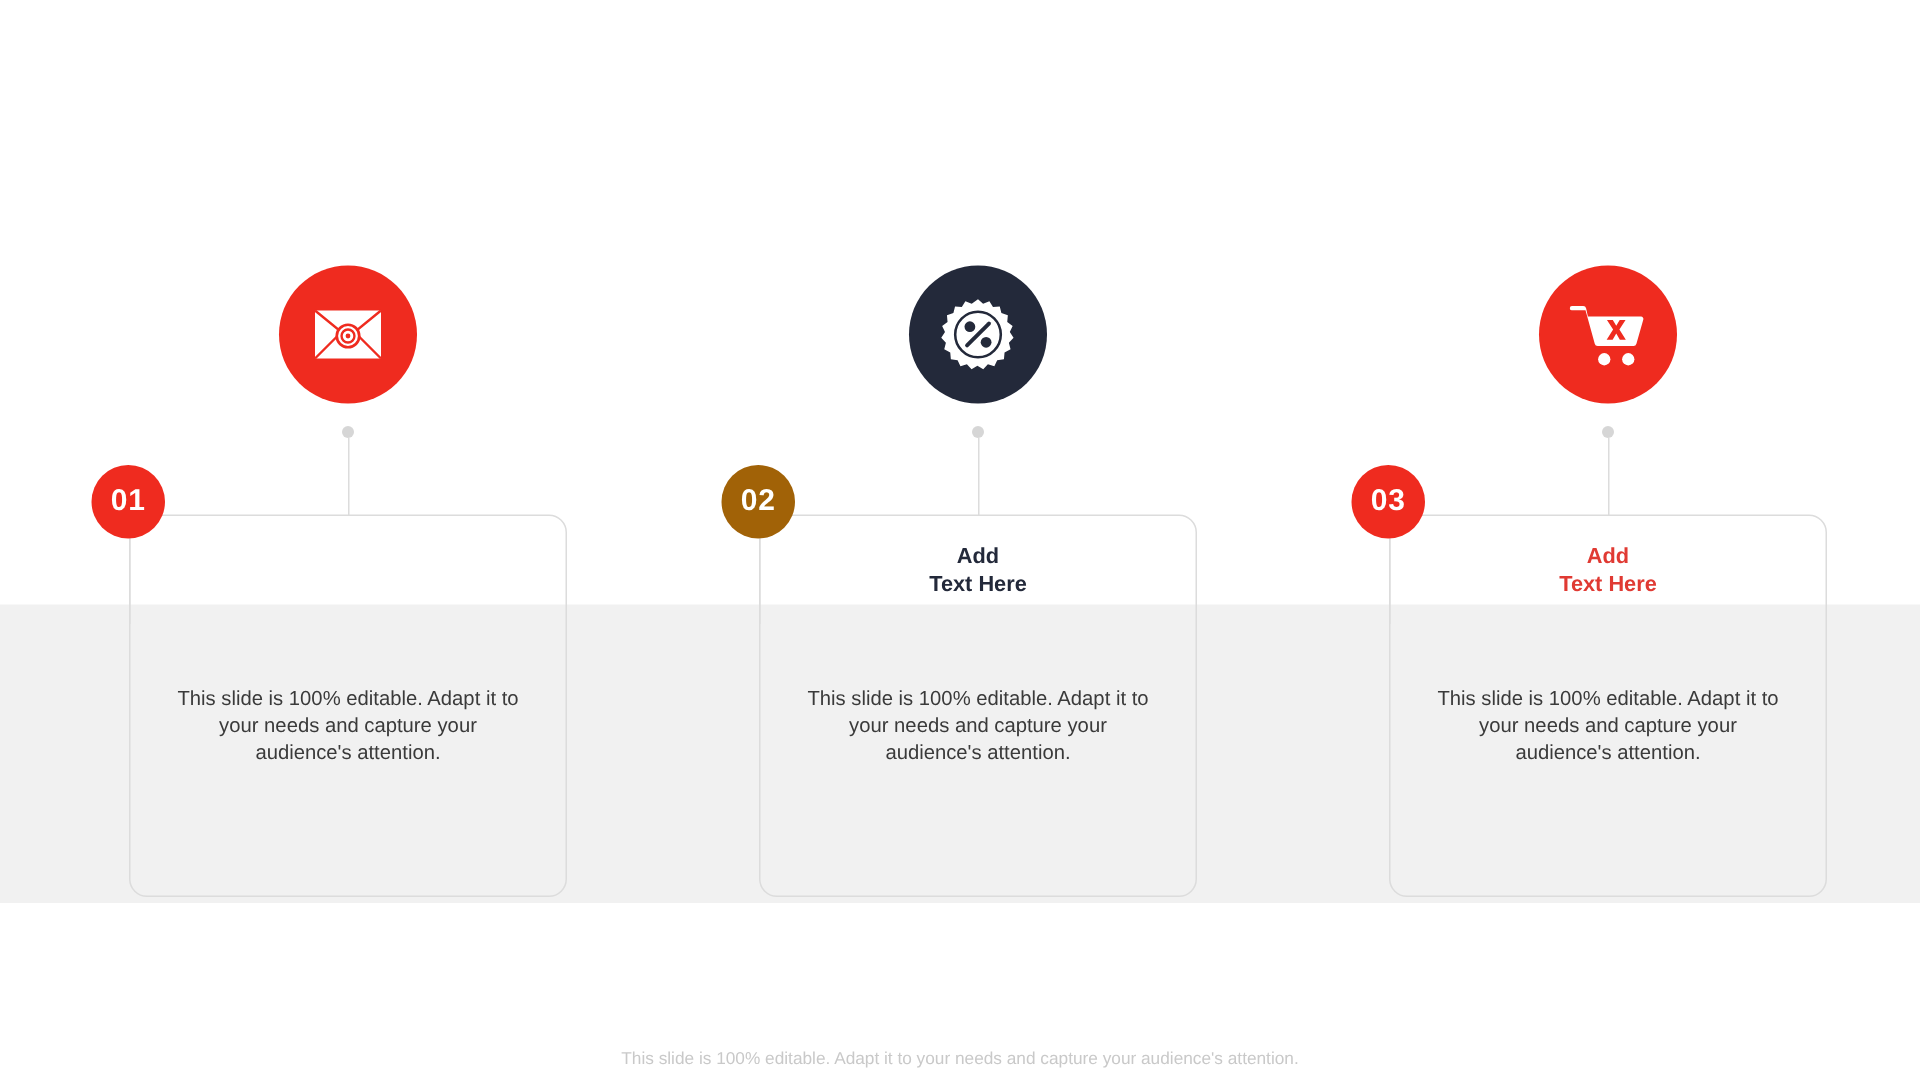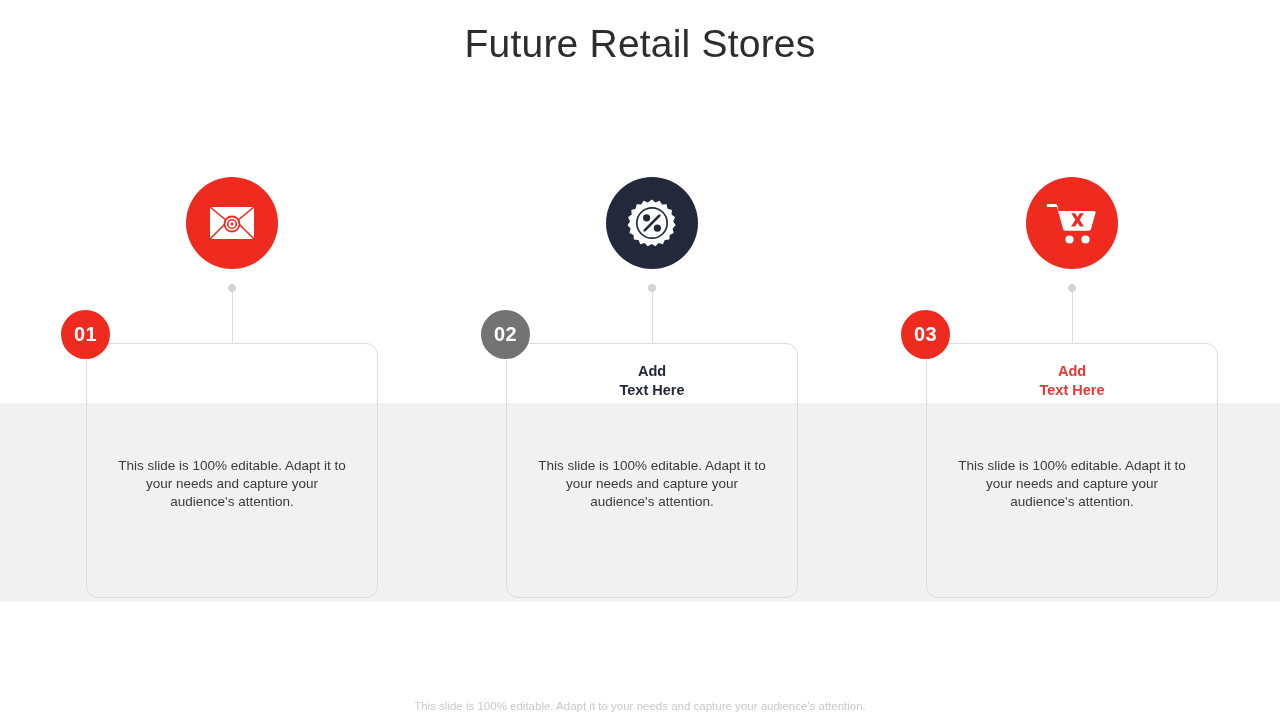--- a/index.html
+++ b/index.html
@@ -107,21 +107,21 @@
     display: flex;
     align-items: center;
     justify-content: center;
     font-size: 20px;
     font-weight: 700;
     color: #ffffff;
     letter-spacing: 0.5px;
     z-index: 4;
   }
   .num-badge.red  { background: #ef2b1f; }
-  .num-badge.navy { background: #737373; }
+  .num-badge.navy { background: #a16207; }
 
   
   .badge-line {
     position: absolute;
     top: 340px;
     left: 63.5px;
     width: 1px;
     height: 60px;
     background: #dcdcdc;
     z-index: 1;
@@ -182,21 +182,20 @@
     white-space: nowrap;
   }
 </style>
 </head>
 <body>
 
 <div class="slide">
 
   <div class="band"></div>
 
-  <div class="slide-title">Future Retail Stores</div>
 
   <div class="col col-1">
 
     <div class="icon-circle red">
       <svg width="48" height="40" viewBox="0 0 48 40" aria-hidden="true">
         <rect x="2" y="4" width="44" height="32" fill="#ffffff"></rect>
         <path d="M2 4 L24 22 L46 4" fill="none" stroke="#ef2b1f" stroke-width="1.6"></path>
         <path d="M2 36 L18 20 M46 36 L30 20" fill="none" stroke="#ef2b1f" stroke-width="1.6"></path>
         <circle cx="24" cy="21" r="7.5" fill="#ffffff" stroke="#ef2b1f" stroke-width="1.8"></circle>
         <circle cx="24" cy="21" r="4.3" fill="none" stroke="#ef2b1f" stroke-width="1.6"></circle>

